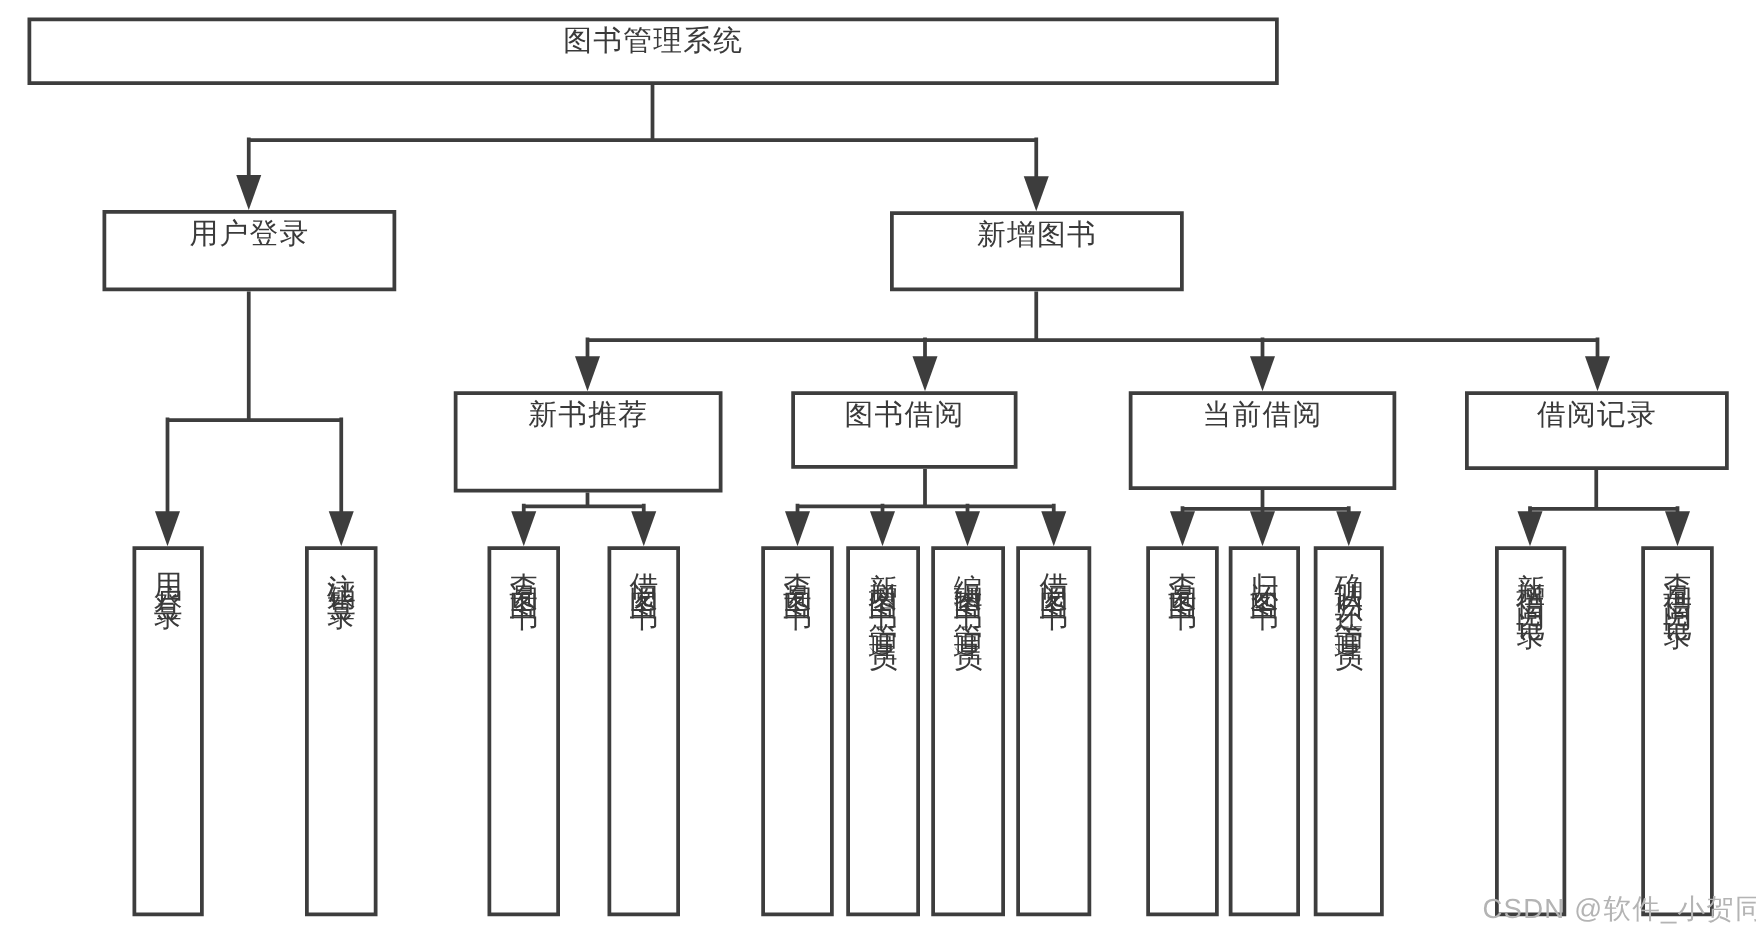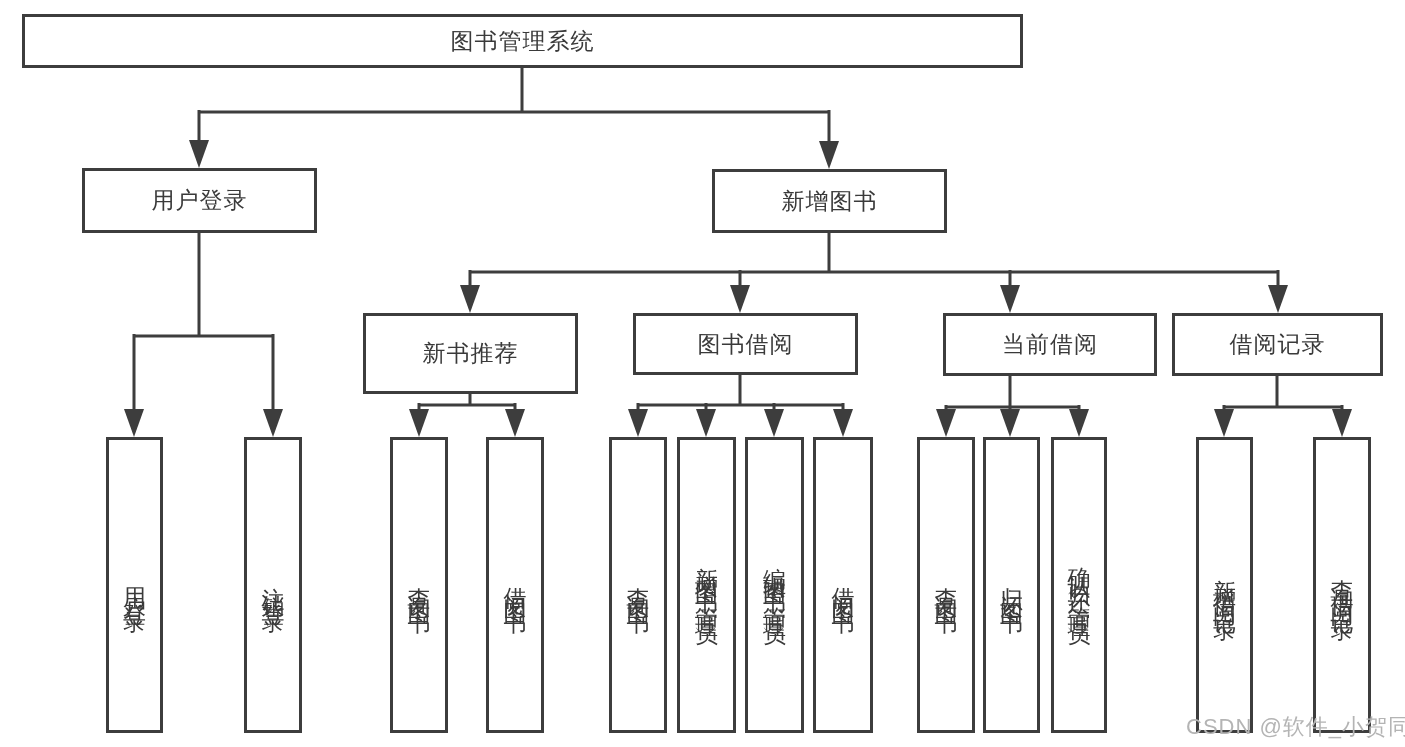--- a/index.html
+++ b/index.html
@@ -3,36 +3,36 @@
 <meta charset="utf-8">
 <style>
   html,body{margin:0;padding:0;background:#ffffff;}
   .canvas{
     position:relative;width:1405px;height:747px;background:#ffffff;overflow:hidden;
     font-family:"Liberation Sans",sans-serif;color:#3a3a3a;
   }
   .wires{position:absolute;left:0;top:0;width:1405px;height:747px;}
   .box{
     position:absolute;background:#ffffff;border:3px solid #3d3d3d;box-sizing:border-box;
-    display:flex;align-items:center;justify-content:center;
+    display:flex;justify-content:center;
   }
   .hlabel{font-size:23px;letter-spacing:1px;white-space:nowrap;}
   .vlabel{
     writing-mode:vertical-rl;text-orientation:mixed;
     font-size:23px;letter-spacing:8px;line-height:1;white-space:nowrap;
   }
   
   .b-root{left:22px;top:14px;width:1001px;height:54px;}
   
   .b-login{left:82px;top:168px;width:235px;height:65px;}
   .b-mgmt{left:712px;top:169px;width:235px;height:64px;}
   
   .b-l3-0{left:363px;top:313px;width:215px;height:81px;}
-  .b-l3-1{left:633px;top:313px;width:225px;height:62px;}
-  .b-l3-2{left:903px;top:313px;width:214px;height:63px;margin-left:40px;}
+  .b-l3-1{left:633px;top:313px;width:181px;height:62px;}
+  .b-l3-2{left:903px;top:313px;width:214px;height:79px;}
   .b-l3-3{left:1172px;top:313px;width:211px;height:63px;}
   
   .leaf{top:437px;height:296px;}
   .b-leaf-0{left:106px;width:57px;}
   .b-leaf-1{left:244px;width:58px;}
   .b-leaf-2{left:390px;width:58px;}
   .b-leaf-3{left:486px;width:58px;}
   .b-leaf-4{left:609px;width:58px;}
   .b-leaf-5{left:677px;width:59px;}
   .b-leaf-6{left:745px;width:59px;}

